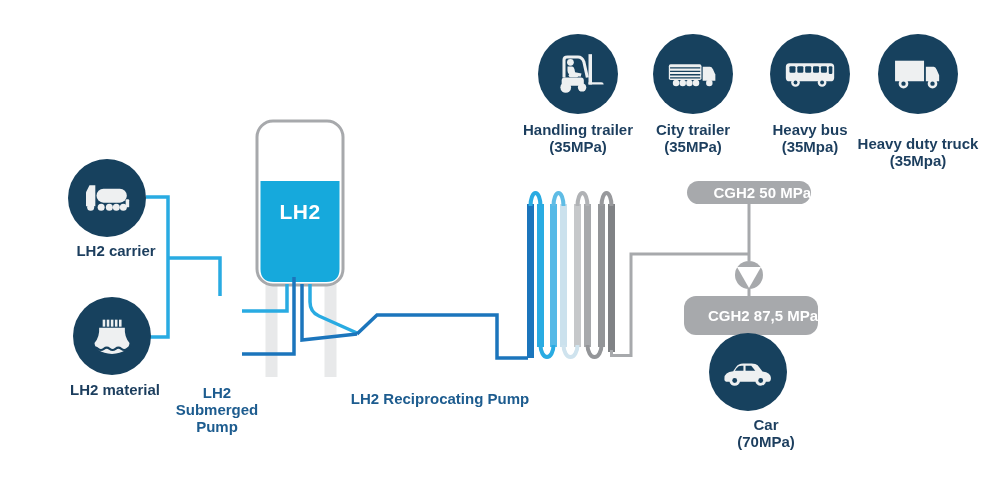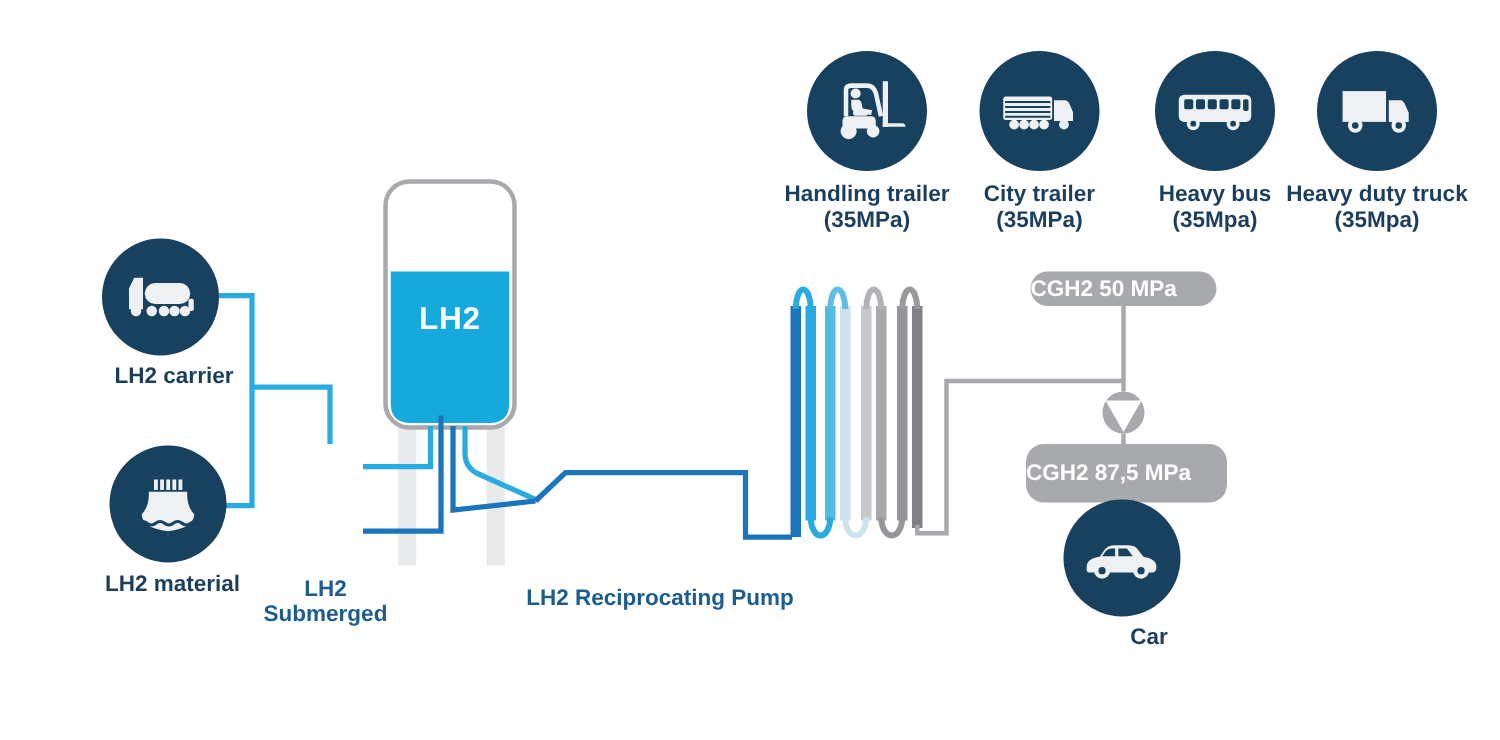--- a/index.html
+++ b/index.html
@@ -26,21 +26,21 @@
   .icon-stroke{fill:none;stroke:var(--icon);}
   .label{
     position:absolute;text-align:center;font-weight:bold;
     color:var(--navy_text);font-size:15px;line-height:17px;
   }
   .label span{display:block;}
   .pump-label{color:var(--pump_text);}
   .badge{
     position:absolute;background:var(--badge_bg);color:var(--badge_text);
     font-weight:bold;font-size:15px;border-radius:12px;
-    display:flex;align-items:center;justify-content:flex-start;white-space:nowrap;
+    display:flex;align-items:center;justify-content:flex-end;white-space:nowrap;
   }
 </style>
 </head>
 <body>
 
 <div id="stage">
 
   <svg id="pipes" width="1000" height="493" viewBox="0 0 1000 493">
 
     <rect class="leg" x="265.5" y="284" width="12" height="93"></rect>
@@ -114,20 +114,21 @@
       <path d="M7 35 q2.5 -2 5 0 t5 0 t5 0 t5 0 t5 0 t5 0 t5 0" fill="none" stroke="var(--navy)" stroke-width="1.8"></path>
     </svg>
   </div>
   <div class="label" style="left:45px;top:381px;width:140px;">
     <span>LH2 material</span>
   </div>
 
   <div class="label pump-label" style="left:157px;top:384px;width:120px;">
     <span>LH2</span>
     <span>Submerged</span>
+    <span>Pump</span>
   </div>
   <div class="label pump-label" style="left:340px;top:390px;width:200px;">
     <span>LH2 Reciprocating Pump</span>
   </div>
 
   <div class="circle" style="left:538px;top:34px;width:80px;height:80px;">
     <svg width="56" height="56" viewBox="0 0 48 48">
       <rect class="icon-fill" x="33" y="7" width="3" height="26"></rect>
       <path class="icon-fill" d="M33 31 H44 Q46 31 46 33 H33 Z"></path>
       <path class="icon-stroke" stroke-width="2.6" d="M12 27 V12 Q12 9.5 15 9.5 H24 Q27.5 9.5 29 13.5 L32 27"></path>
@@ -184,21 +185,21 @@
   <div class="circle" style="left:878px;top:34px;width:80px;height:80px;">
     <svg width="58" height="58" viewBox="0 0 48 48">
       <rect class="icon-fill" x="5" y="13" width="24" height="17"></rect>
       <path class="icon-fill" d="M30.5 18 H37 Q38.5 18 39.5 20.5 L41.5 25 V30 H30.5 Z"></path>
       <circle class="icon-fill" cx="12" cy="32" r="4"></circle>
       <circle class="icon-navy" cx="12" cy="32" r="1.8"></circle>
       <circle class="icon-fill" cx="36" cy="32" r="4"></circle>
       <circle class="icon-navy" cx="36" cy="32" r="1.8"></circle>
     </svg>
   </div>
-  <div class="label" style="left:848px;top:121px;width:140px;text-align:center;">
+  <div class="label" style="left:848px;top:135px;width:140px;text-align:center;">
     <span>Heavy duty truck</span>
     <span>(35Mpa)</span>
   </div>
 
   <div class="badge" style="left:687px;top:181px;width:124px;height:23px;">
     <span>CGH2 50 MPa</span>
   </div>
   <div class="badge" style="left:684px;top:296px;width:134px;height:39px;">
     <span>CGH2 87,5 MPa</span>
   </div>
@@ -211,15 +212,16 @@
         <path class="icon-navy" d="M27.8 18.8 H29.5 Q32 18.8 33.4 20.8 L34.9 23 H27.8 Z"></path>
         <circle class="icon-fill" cx="13.5" cy="31" r="4.4"></circle>
         <circle class="icon-navy" cx="13.5" cy="31" r="2"></circle>
         <circle class="icon-fill" cx="35" cy="31" r="4.4"></circle>
         <circle class="icon-navy" cx="35" cy="31" r="2"></circle>
       </g>
     </svg>
   </div>
   <div class="label" style="left:696px;top:416px;width:140px;">
     <span>Car</span>
+    <span>(70MPa)</span>
   </div>
 
 </div>
 
 </body></html>

